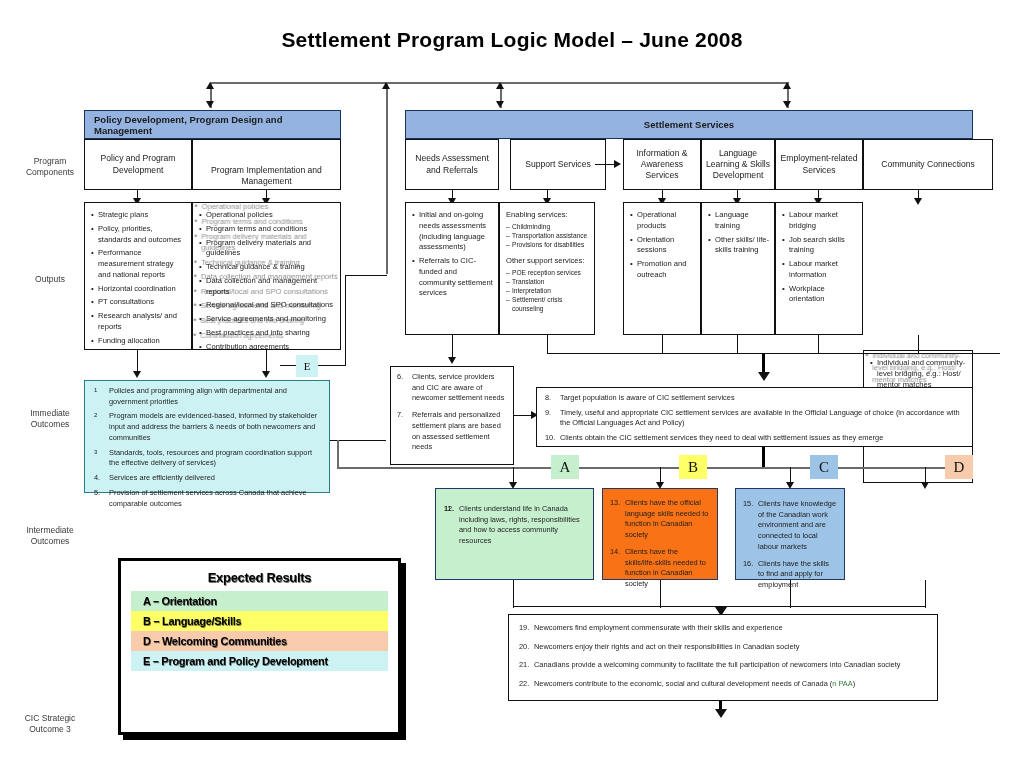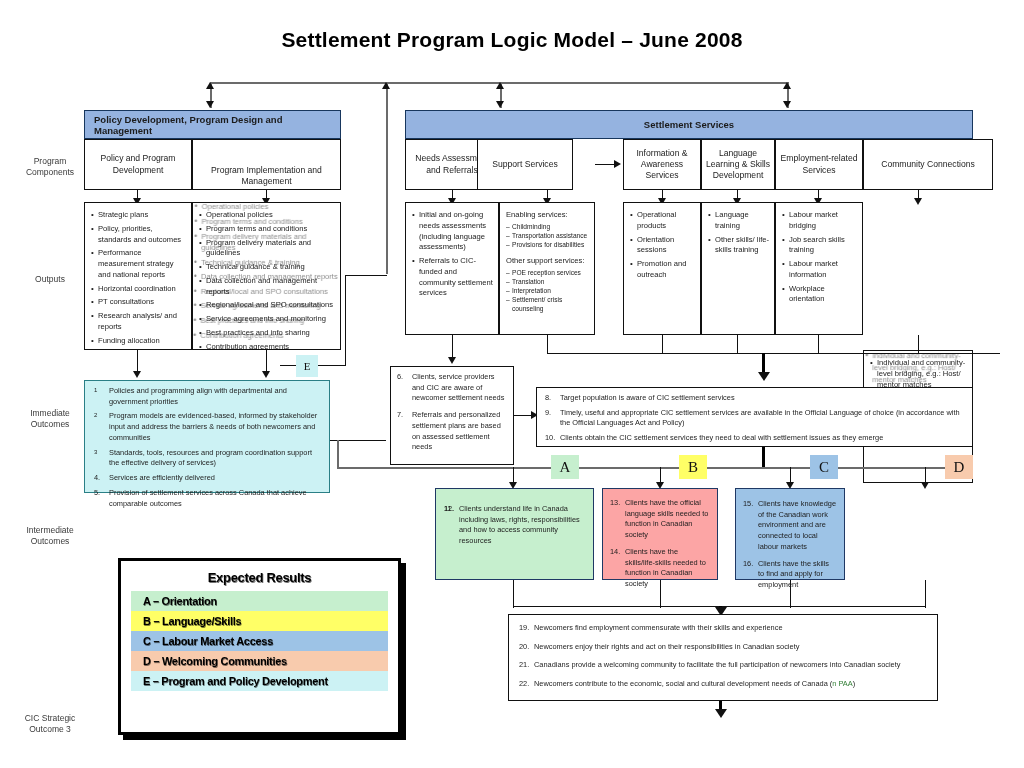--- a/index.html
+++ b/index.html
@@ -67,21 +67,21 @@
   .numbox{font-size:7.4px;line-height:1.45;color:#1d1d1d;padding:5px 9px;}
   .numbox ol{margin:0;padding:0;list-style:none;counter-reset:none;}
   .numbox li{position:relative;padding-left:15px;margin-bottom:6px;}
   .numbox li .n{position:absolute;left:0;top:0;}
 
   .cyanbox{background:#ccf2f4;border:1.3px solid #2a7f86;}
   .cyanbox .numbox li{margin-bottom:4px;}
   .sup{font-size:6px;vertical-align:super;}
 
   .greenbox{background:#c6efce;border:1.5px solid #1f3864;}
-  .yellowbox{background:#fca5a5;border:1.5px solid #1f3864;}
+  .yellowbox{background:#f97316;border:1.5px solid #1f3864;}
   .bluebox{background:#9dc3e6;border:1.5px solid #1f3864;}
   .finalgreen{background:#c5e0b4;border:1.3px solid #111;}
 
   .tag{
     font-size:15px;text-align:center;color:#111;
     display:flex;align-items:center;justify-content:center;
     font-family:"Liberation Serif", serif;
   }
   .tag.a{background:#c6efce;}
   .tag.b{background:#ffff66;}
@@ -226,21 +226,21 @@
     </div>
   </div>
 
   <div class="ln lnh abs" style="left:330px;top:440px;width:56px;"></div>
 
   <div class="abs hdr center" style="left:405px;top:110px;width:568px;height:29px;">Settlement Services</div>
 
   <div class="abs compbox" style="left:405px;top:139px;width:94px;height:51px;">
     <span>Needs Assessment and Referrals</span>
   </div>
-  <div class="abs compbox" style="left:477px;top:139px;width:96px;height:51px;">
+  <div class="abs compbox" style="left:510px;top:139px;width:96px;height:51px;">
     <span>Support Services</span>
   </div>
   <div class="abs compbox" style="left:623px;top:139px;width:78px;height:51px;">
     <span>Information &amp; Awareness Services</span>
   </div>
   <div class="abs compbox" style="left:701px;top:139px;width:74px;height:51px;">
     <span>Language Learning &amp; Skills Development</span>
   </div>
   <div class="abs compbox" style="left:775px;top:139px;width:88px;height:51px;">
     <span>Employment-related Services</span>
@@ -424,18 +424,17 @@
   </div>
 
   <div class="ln lnv thick abs" style="left:719px;top:701px;height:12px;width:2.6px;"></div>
   <div class="arrow big down abs" style="left:714.5px;top:709px;"></div>
 
 
   <div class="abs" id="legend" style="left:118px;top:558px;width:283px;height:177px;">
     <div class="ltitle">Expected Results</div>
     <div class="lrow" style="background:#c6efce;">A – Orientation</div>
     <div class="lrow" style="background:#ffff66;">B – Language/Skills</div>
-    <div class="lrow" style="background:#9dc3e6;">C – Labour Market Access</div>
     <div class="lrow" style="background:#f8cbad;">D – Welcoming Communities</div>
     <div class="lrow" style="background:#ccf2f4;">E – Program and Policy Development</div>
   </div>
 
 </div>
 
 </body></html>

